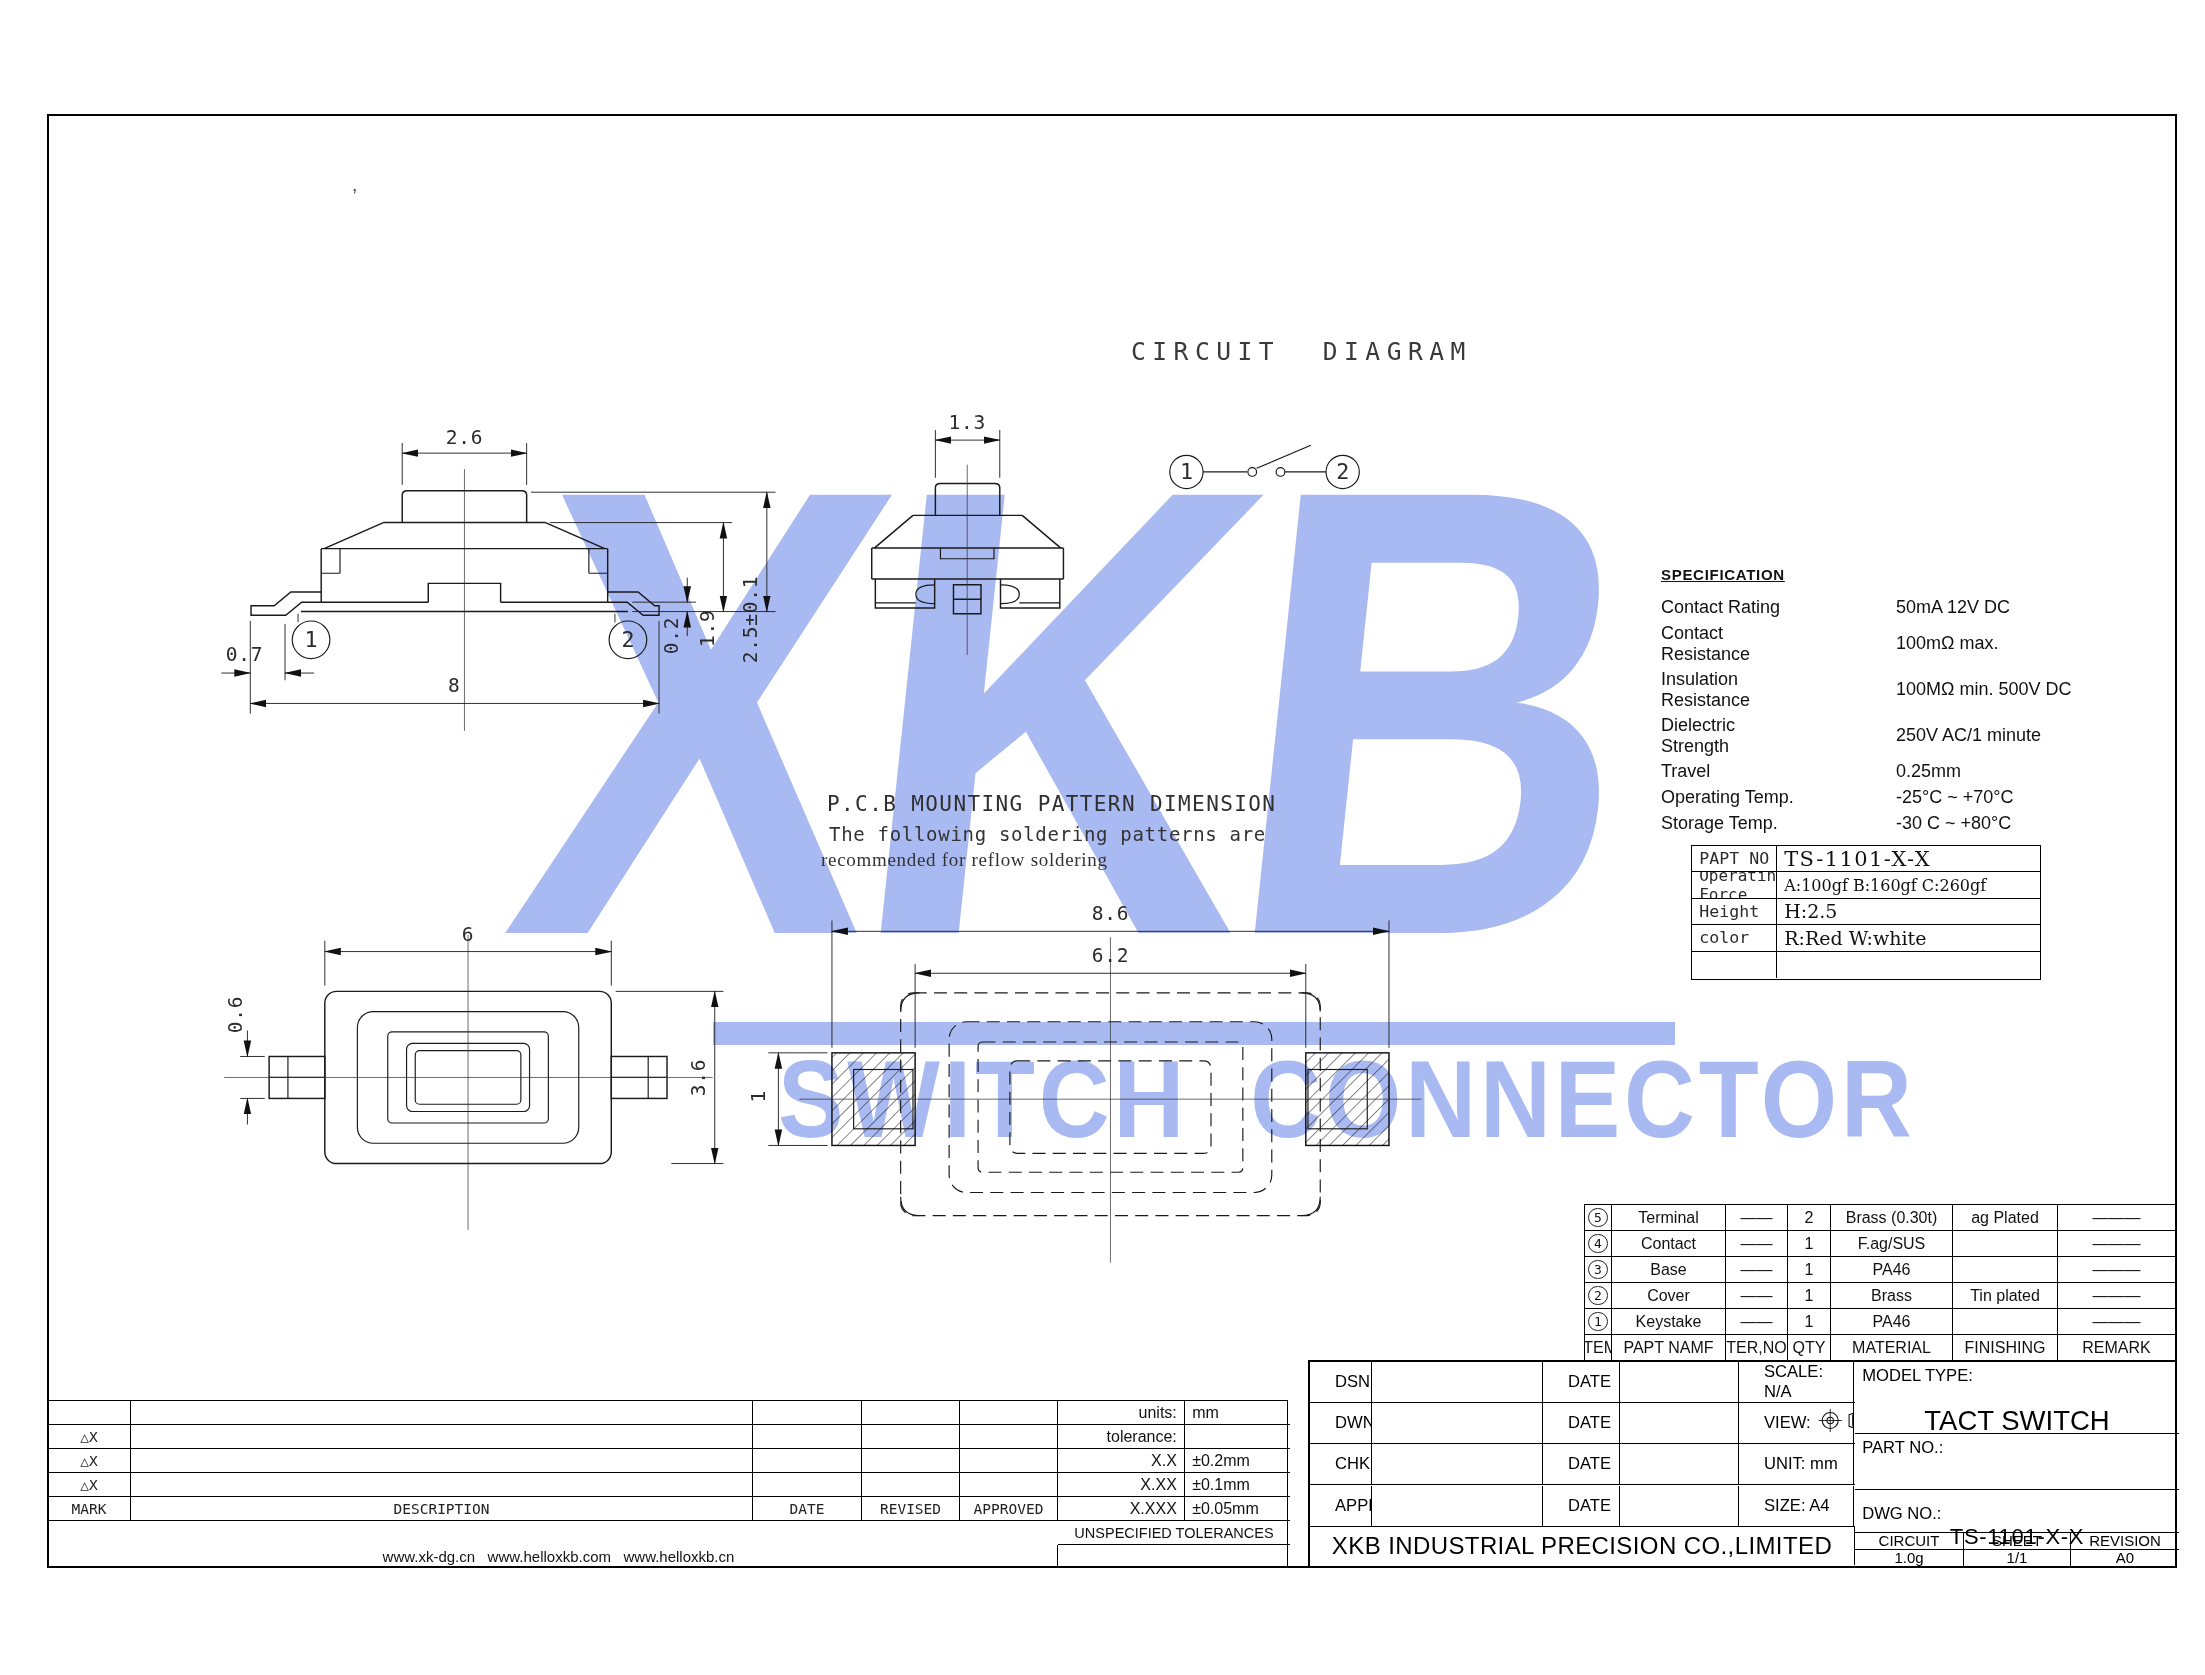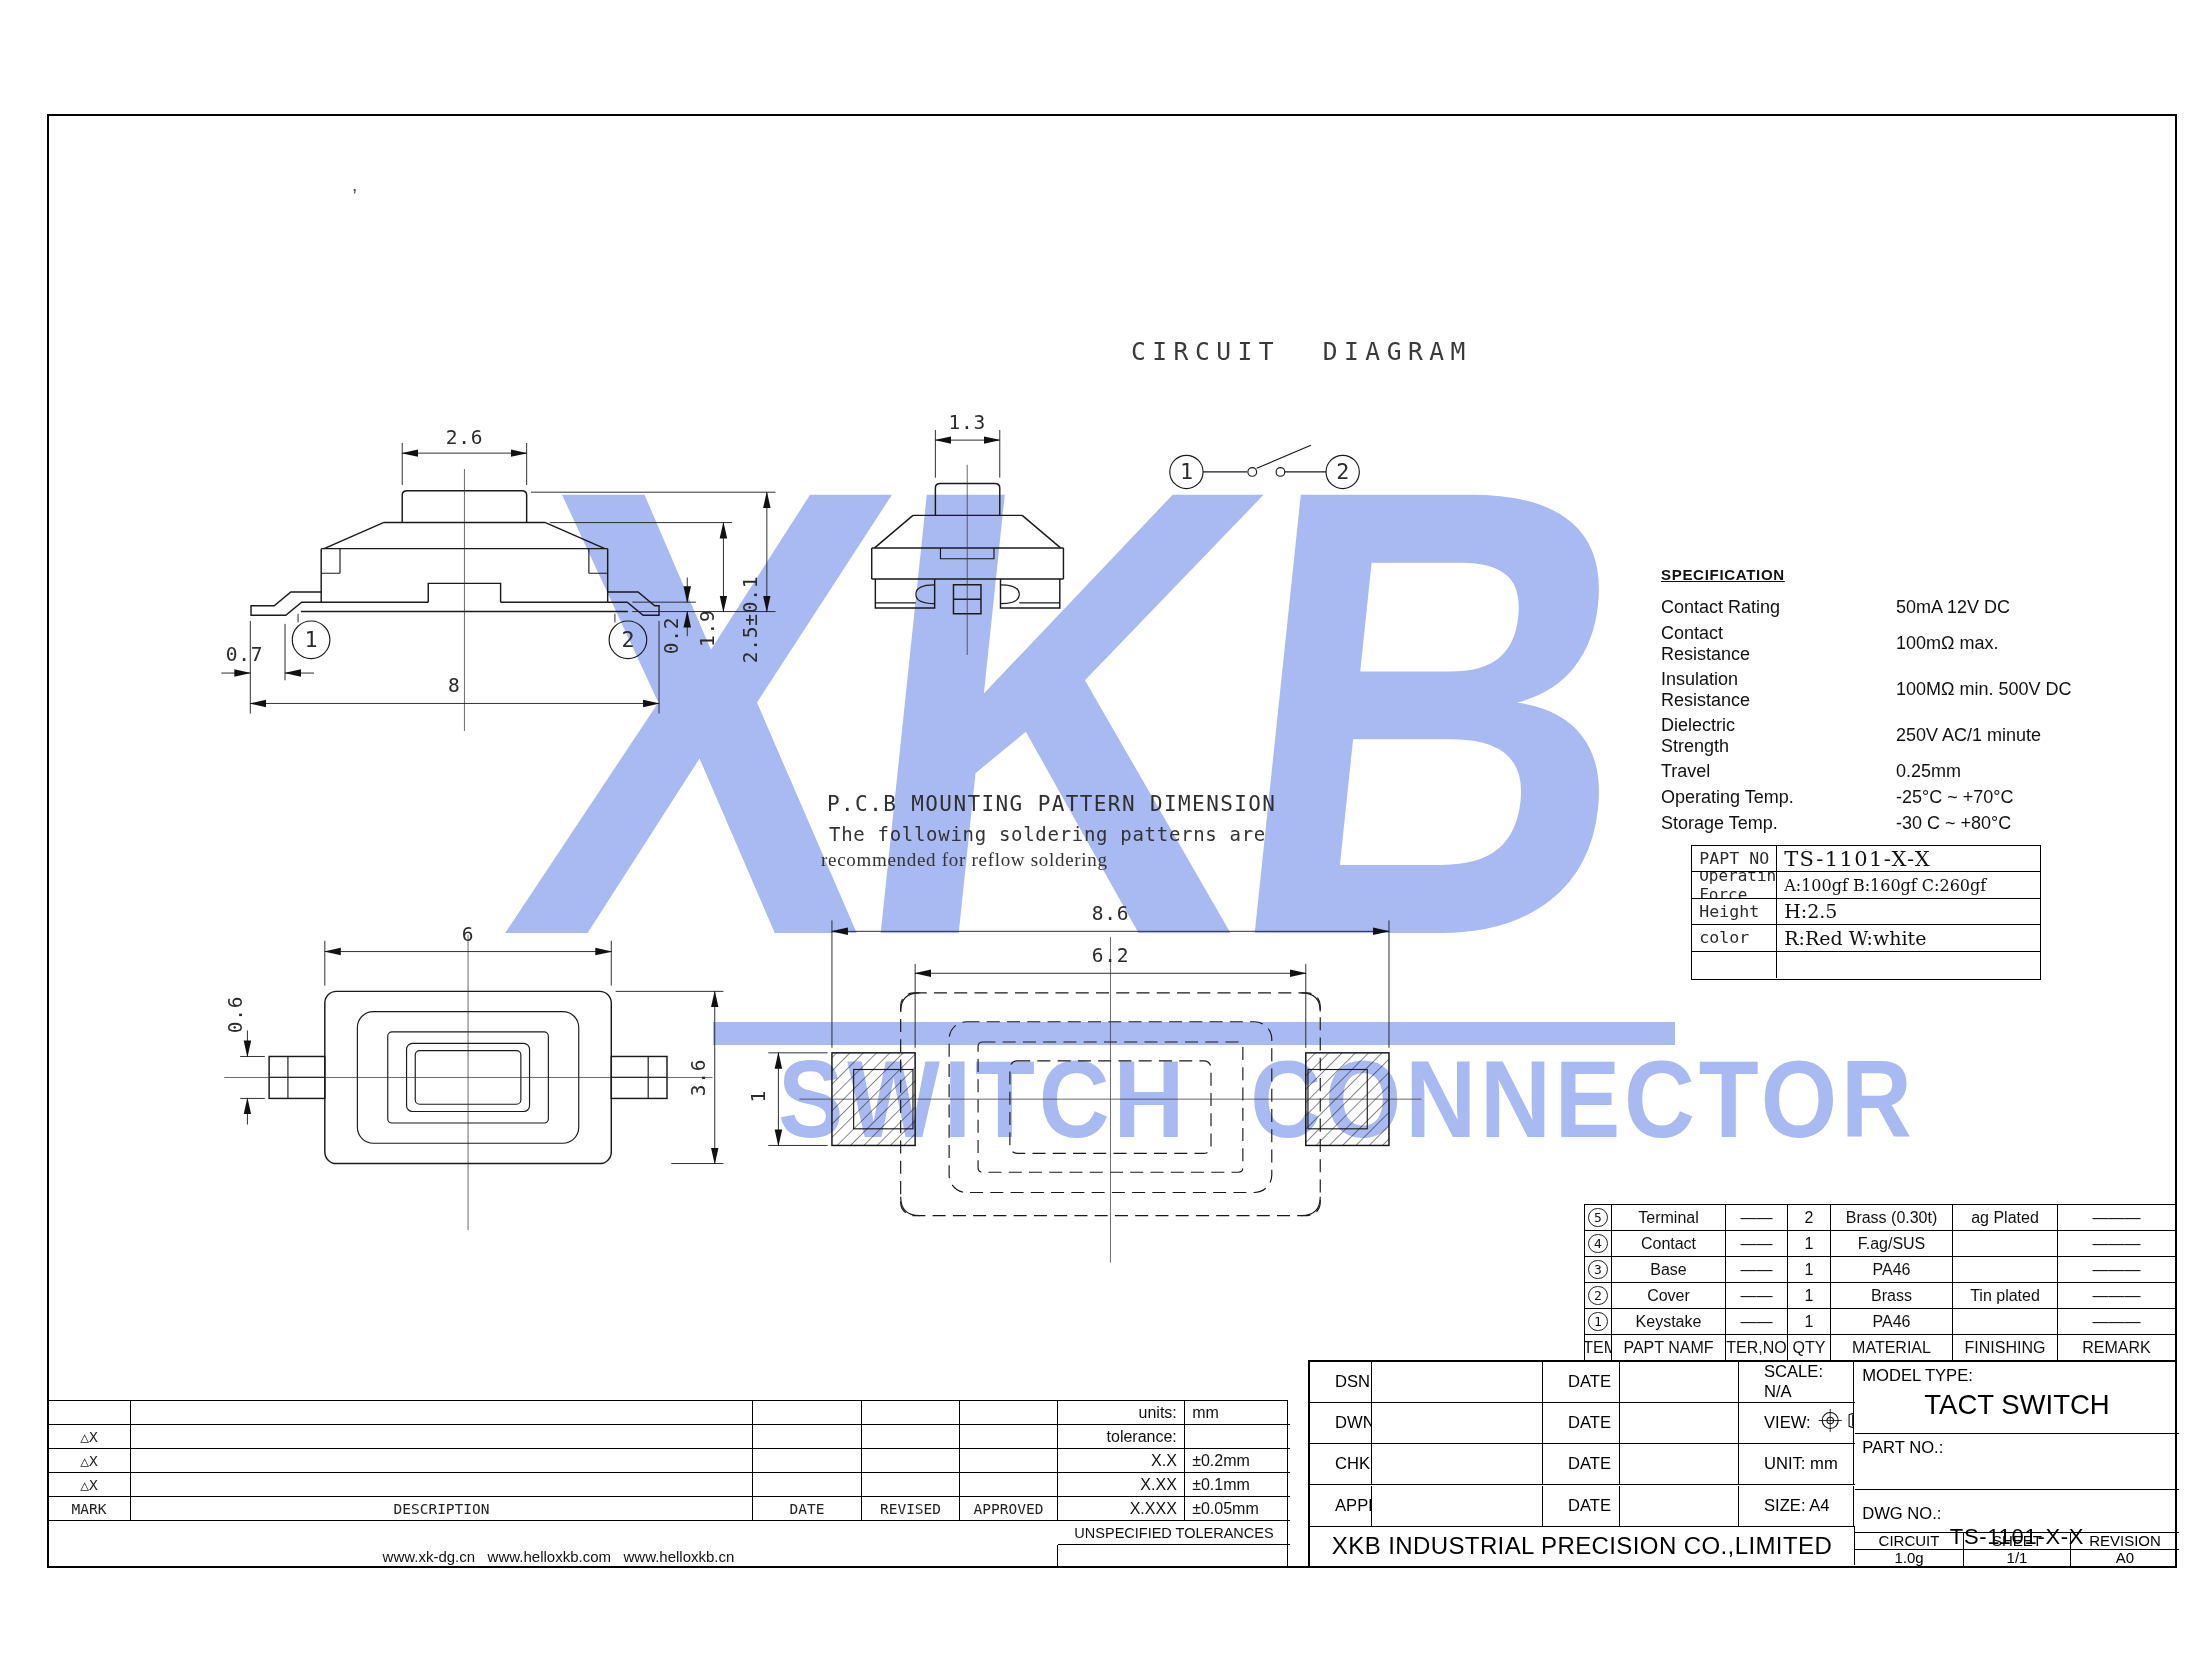--- a/index.html
+++ b/index.html
@@ -80,21 +80,21 @@
             grid-template-columns:62px 171px 77px 119px 115px; border-bottom:1.4px solid #000; }
   .tb-row > div { border-right:1.4px solid #000; display:flex; align-items:center; padding-left:25px; font-size:16.6px; overflow:hidden; }
   .tb-company { position:absolute; left:0; top:165px; width:545px; height:38px;
                 border-right:1.4px solid #000; display:flex; align-items:center; justify-content:center;
                 font-size:24px; letter-spacing:0.4px; }
   .tb-right { position:absolute; left:545px; top:0; width:324px; height:203px; }
   .tb-model { position:absolute; left:0; top:0; width:324px; height:72px; border-bottom:1.4px solid #000; }
   .tb-part  { position:absolute; left:0; top:72px; width:324px; height:56px; border-bottom:1.4px solid #000; }
   .tb-dwg   { position:absolute; left:0; top:129px; width:324px; height:42px; border-bottom:1.4px solid #000; }
   .tb-cap   { font-size:16.6px; padding:4.3px 0 0 7.2px; }
-  .tb-big   { text-align:center; font-size:27.5px; margin-top:3px; }
+  .tb-big   { text-align:center; font-size:27.5px; margin-top:19px; }
   .tb-num   { text-align:center; font-size:22px; letter-spacing:0.7px; }
   .tb-wgrid { position:absolute; left:0; top:171px; width:324px; height:33px;
               display:grid; grid-template-columns:109px 107px 108px; grid-template-rows:16.6px 16px; }
   .tb-wgrid > div { border-right:1.4px solid #000; border-bottom:1.4px solid #000;
                     display:flex; align-items:center; justify-content:center; font-size:15px; }
   .tb-wgrid > div.lc { border-right:none; } .tb-wgrid > div.lr { border-bottom:none; }
   .proj-icon { display:inline-block; margin-left:5.8px; }
 
   
   .revs { left:47px; top:1400px; width:1241px; height:168px; border:1.4px solid #000;

